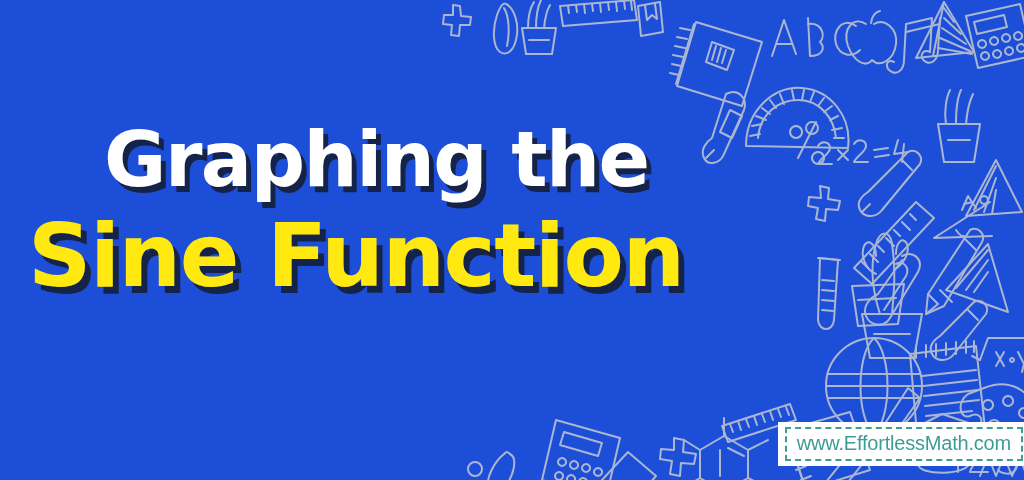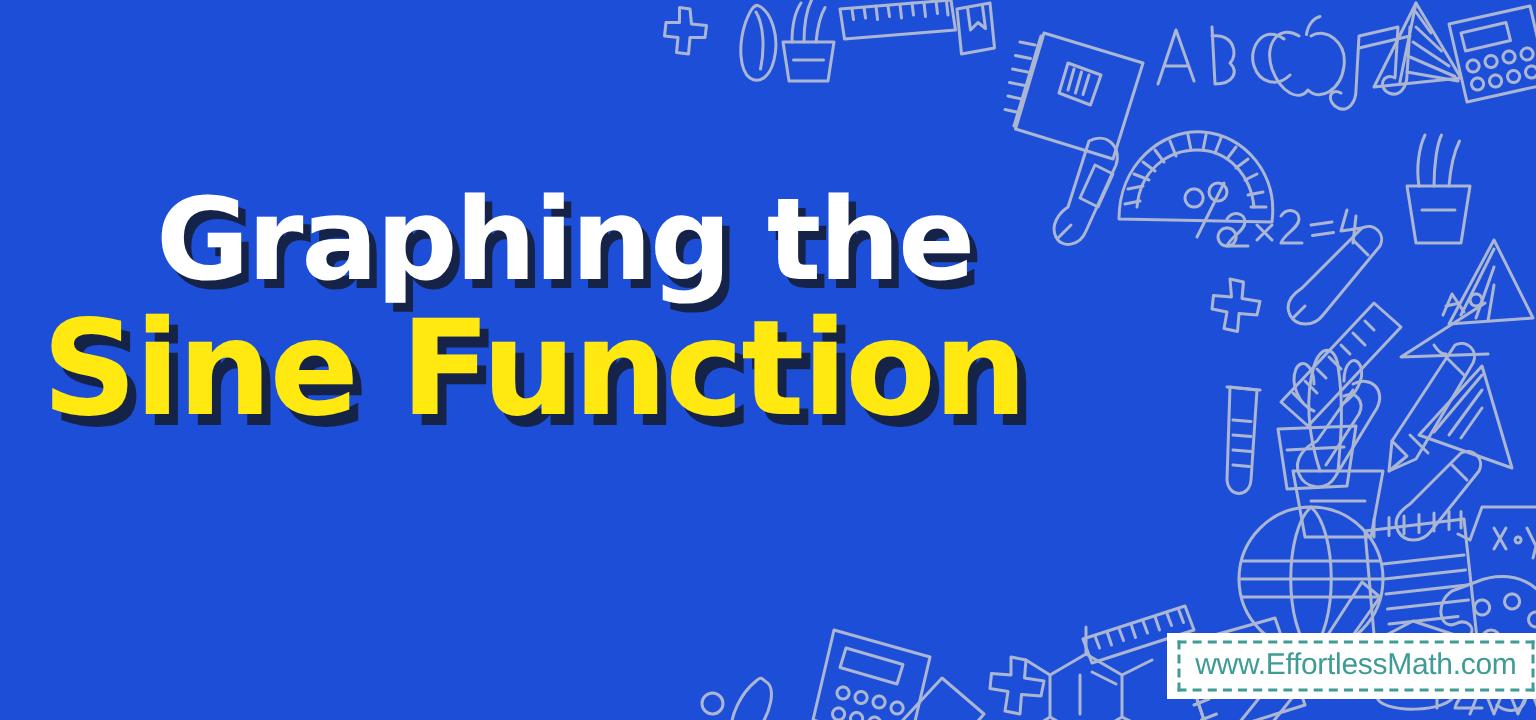--- a/index.html
+++ b/index.html
@@ -49,21 +49,21 @@
   #title-line-1 {
     color: #ffffff;
     font-size: 76px;
     padding-left: 104px;
     text-shadow: 5px 6px 0 rgba(20,28,48,0.85);
   }
   #title-line-2 {
     color: #ffe910;
     font-size: 88px;
     padding-left: 28px;
-    margin-top: 4px;
+    margin-top: 14px;
     text-shadow: 6px 7px 0 rgba(20,28,48,0.85);
   }
 
   
   #watermark-badge {
     position: absolute;
     right: -6px;
     bottom: 14px;
     background: #ffffff;
     padding: 5px 7px;

